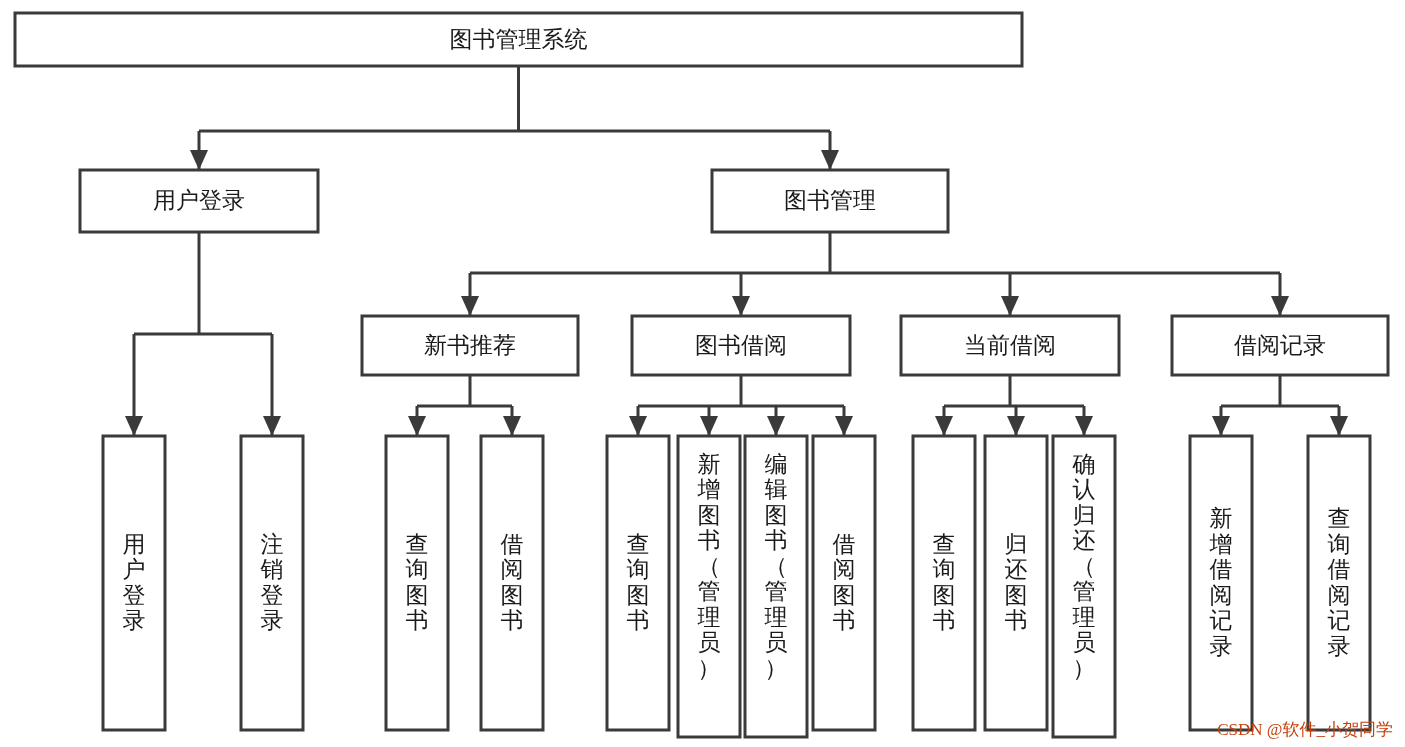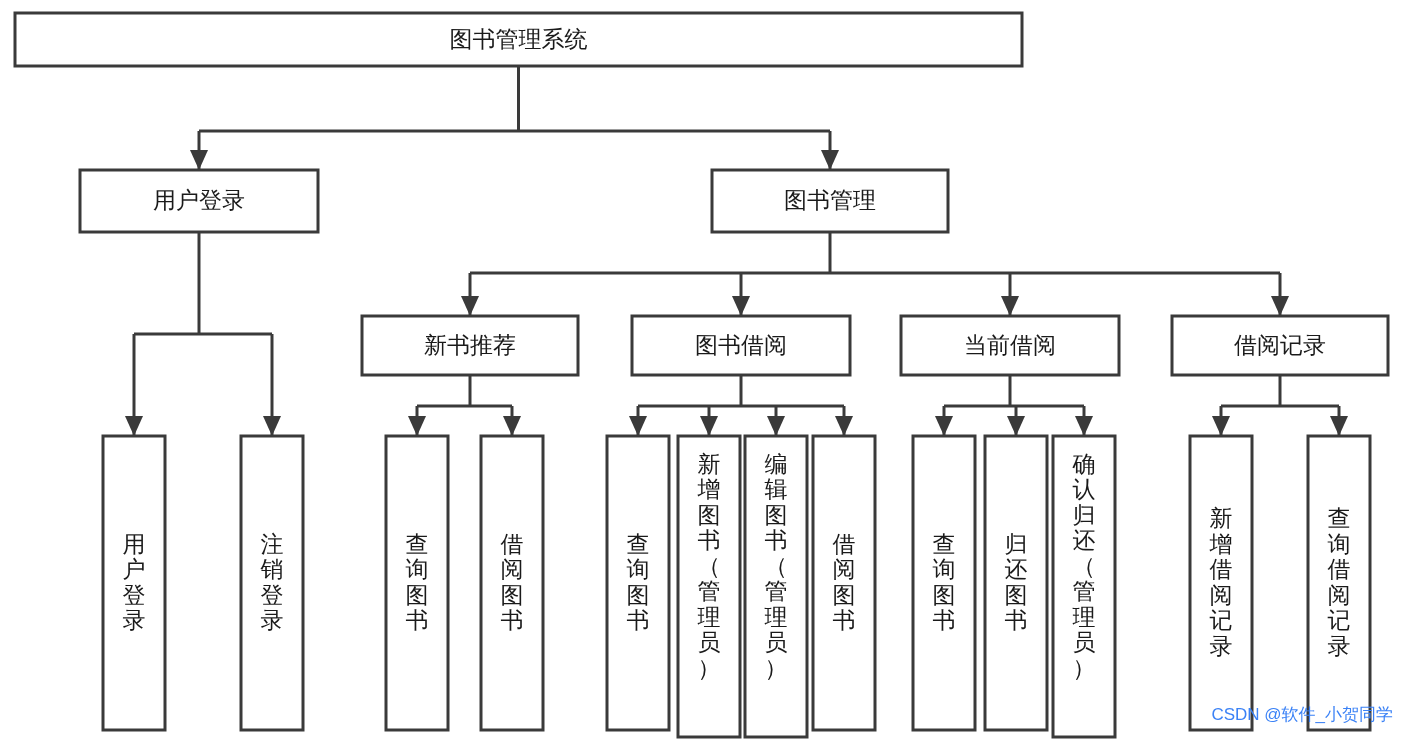--- a/index.html
+++ b/index.html
@@ -48,24 +48,24 @@
   }
   .node-label-v {
     font-family: "Liberation Sans", "DejaVu Sans", sans-serif;
     font-size: 23px;
     fill: #1a1a1a;
     text-anchor: middle;
   }
   .watermark {
     position: absolute;
     right: 12px;
-    bottom: 21px;
-    font-family: Liberation Sans, sans-serif;
+    bottom: 6px;
+    font-family: Liberation Serif, serif;
     font-size: 17px;
-    color: #3b82f6;
+    color: #c2410c;
     white-space: nowrap;
     pointer-events: none;
   }
 </style>
 </head>
 <body>
 
 <div id="diagram-root">
   <svg class="diagram" viewBox="0 0 1405 747" xmlns="http://www.w3.org/2000/svg">
 

